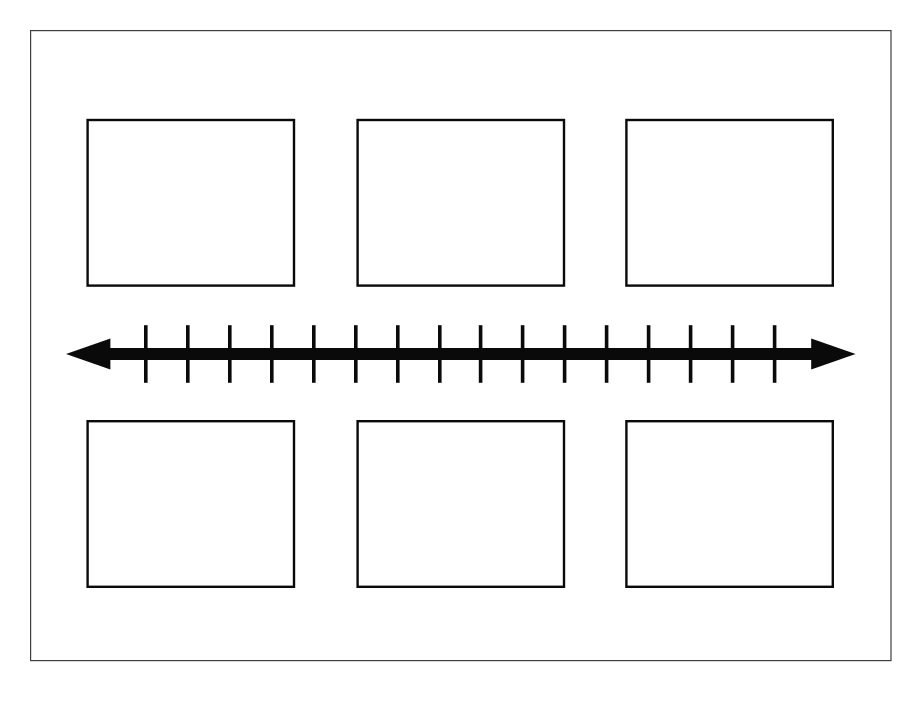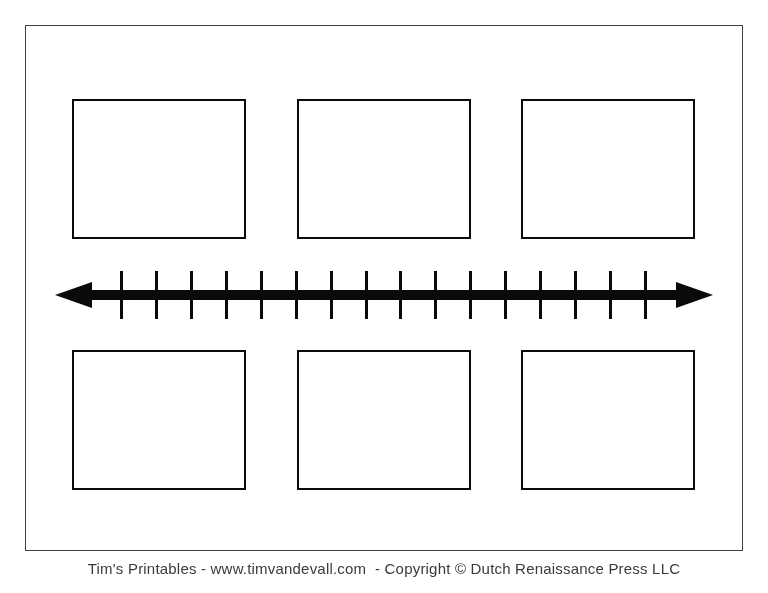--- a/index.html
+++ b/index.html
@@ -117,14 +117,13 @@
     </div>
 
     <div class="boxes-row bottom">
         <div class="event-box"></div>
         <div class="event-box"></div>
         <div class="event-box"></div>
       </div>
 
   </div>
 
-  <div class="footer">Tim's Printables - www.timvandevall.com  - Copyright © Dutch Renaissance Press LLC</div>
 </div>
 
 </body></html>

